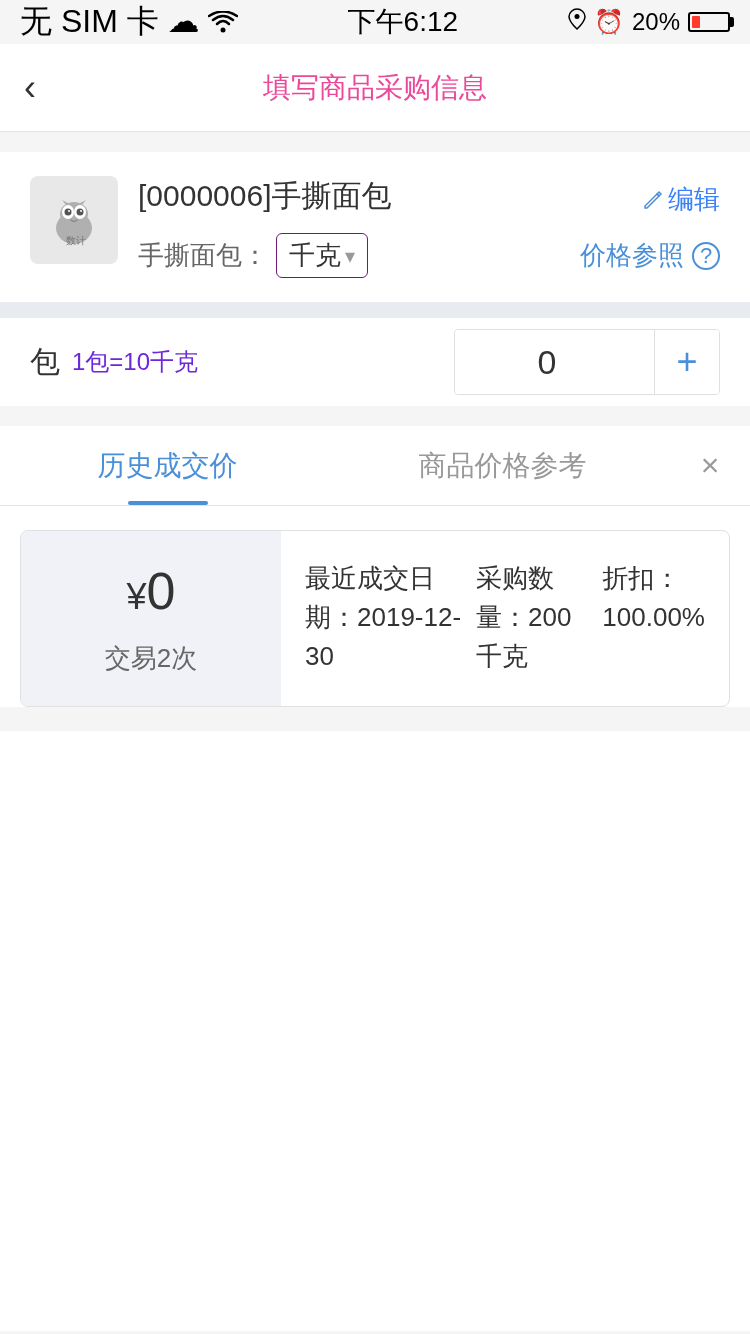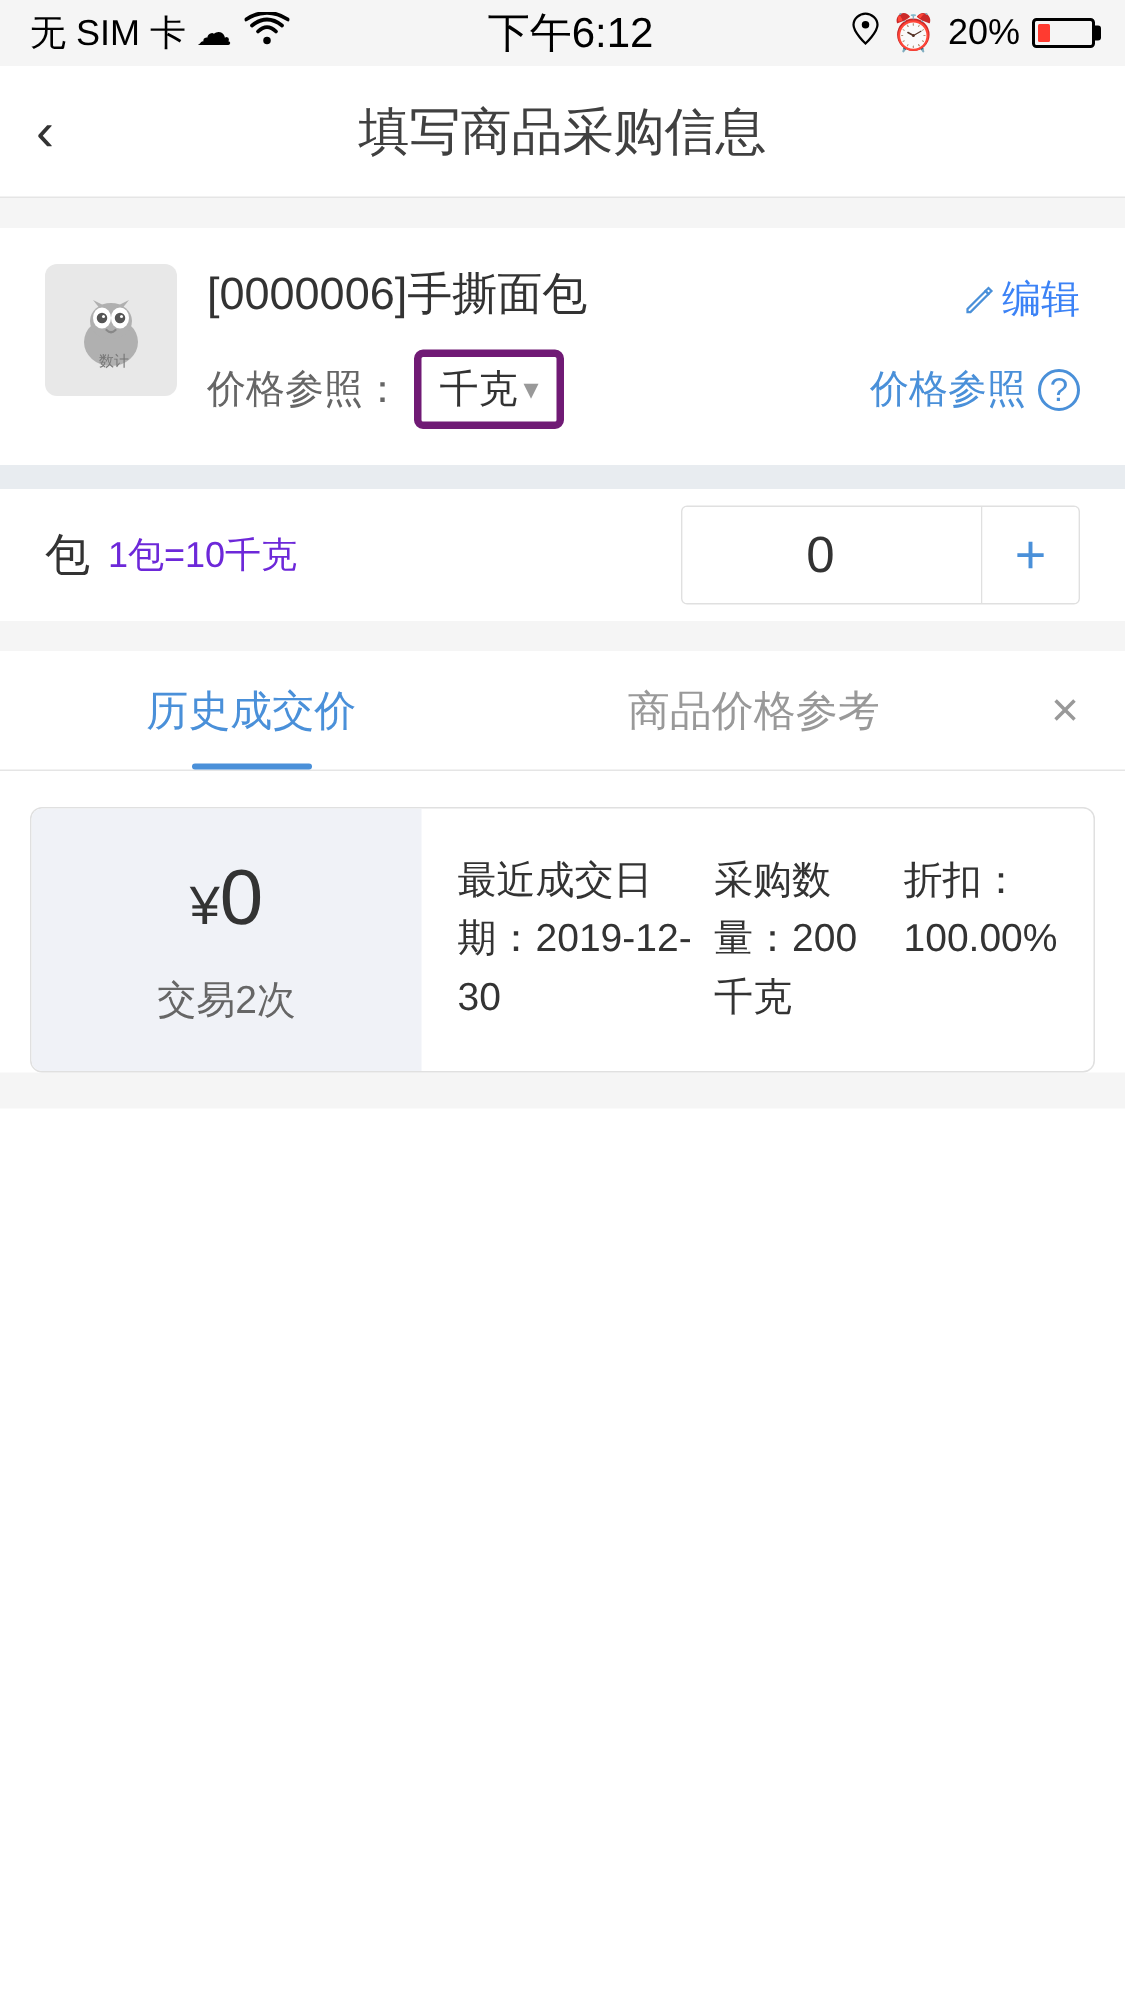--- a/index.html
+++ b/index.html
@@ -20,21 +20,21 @@
       display: flex;
       align-items: center;
       justify-content: space-between;
       padding: 0 20px;
       font-size: 26px;
     }
     .status-left {
       display: flex;
       align-items: center;
       gap: 8px;
-      font-size: 24px;
+      font-size: 32px;
       color: #000;
       text-align: right;
     }
     .status-center {
       font-size: 28px;
       font-weight: 500;
       color: #000;
     }
     .status-right {
       display: flex;
@@ -90,23 +90,23 @@
       border-bottom: 1px solid #e5e5e5;
     }
     .nav-back {
       position: absolute;
       left: 24px;
       font-size: 36px;
       color: #333;
       cursor: pointer;
     }
     .nav-title {
-      font-size: 34px;
+      font-size: 28px;
       font-weight: 500;
-      color: #404040;
+      color: #ec4899;
       font-family: Liberation Mono, monospace;
     }
 
     
     .product-card {
       background: #fff;
       margin-top: 20px;
       padding: 24px 30px;
       display: flex;
       align-items: flex-start;
@@ -161,21 +161,21 @@
       font-size: 26px;
       color: #666;
       display: flex;
       align-items: center;
       gap: 8px;
     }
     .unit-select {
       display: inline-flex;
       align-items: center;
       gap: 4px;
-      border: 5px solid #701a75;
+      border: 1px solid #701a75;
       border-radius: 6px;
       padding: 4px 12px;
       font-size: 26px;
       color: #333;
       background: #fff;
     }
     .unit-arrow {
       font-size: 20px;
       color: #999;
     }
@@ -423,21 +423,21 @@
       <div class="edit-btn">
         <svg width="22" height="22" viewBox="0 0 22 22" fill="none">
           <path d="M3 17 L3 19 L5 19 L17 7 L15 5 Z" stroke="#4a90d9" stroke-width="1.5" fill="none"></path>
           <path d="M15 5 L17 7 L19 5 L17 3 Z" stroke="#4a90d9" stroke-width="1.5" fill="none"></path>
         </svg>
         <span>编辑</span>
       </div>
     </div>
     <div class="product-unit-row">
       <div class="unit-label">
-        <span>价格参照：</span>
+        <span>手撕面包：</span>
         <div class="unit-select">
           <span>千克</span>
           <span class="unit-arrow">▾</span>
         </div>
       </div>
       <div class="price-ref">
         <span>价格参照</span>
         <div class="help-circle">?</div>
       </div>
     </div>

